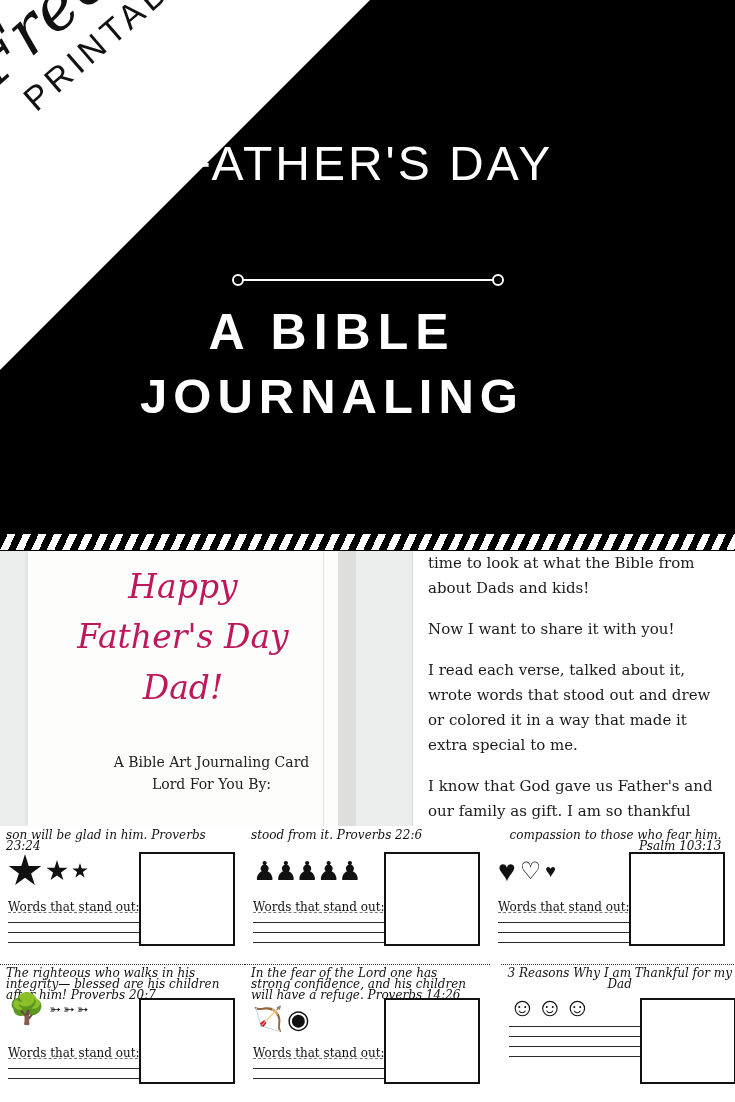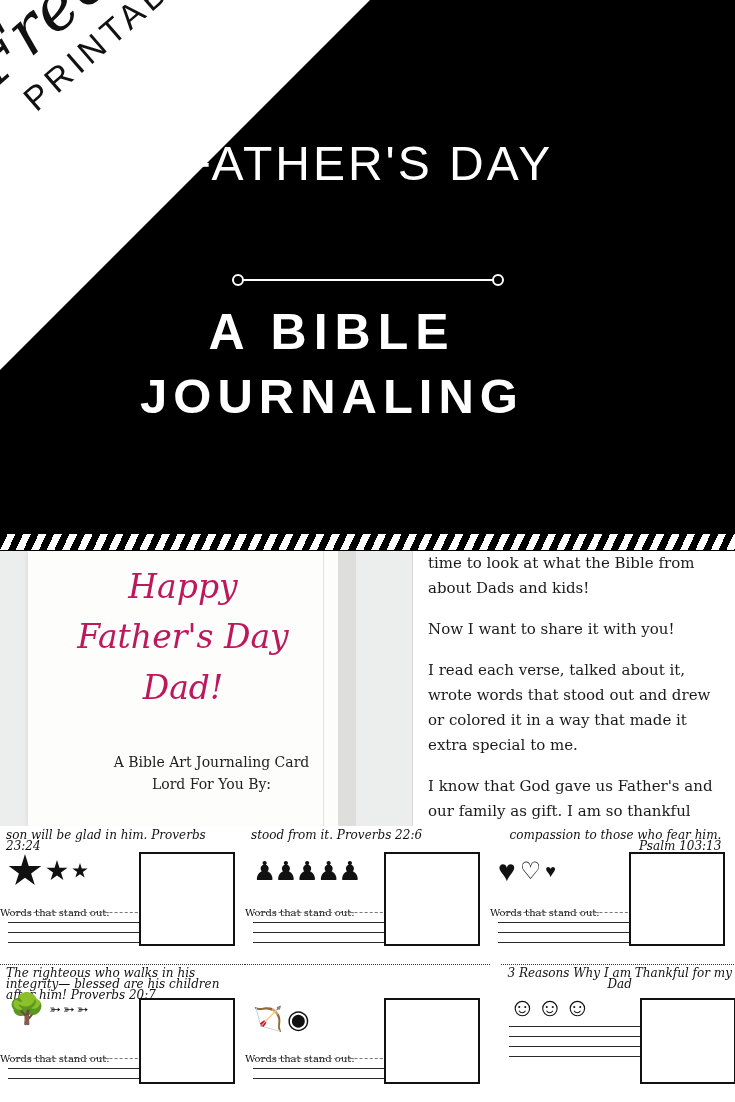--- a/index.html
+++ b/index.html
@@ -276,26 +276,25 @@
     height: 46px;
     display: flex;
     align-items: center;
     gap: 4px;
     color: #111;
     font-size: 26px;
     line-height: 1;
   }
   .sheet .wsl {
     position: absolute;
-    left: 0;
+    left: 8px;
     top: 74px;
     font-family: "DejaVu Serif", serif;
-    font-size: 10px;
+    font-size: 12px;
     color: #111;
-    margin-top: 7px;
   }
   .sheet .rules {
     position: absolute;
     left: 8px;
     top: 86px;
     width: 140px;
   }
   .sheet .rules i {
     display: block;
     height: 1px;
@@ -469,20 +468,21 @@
       <div class="rules" style="top:94px;">
         <i class="dash"></i>
           <i></i>
           <i></i>
       </div>
       <div class="box" style="top:34px; height:82px;"></div>
     </div>
 
     <div class="sheet" style="left:245px; top:138px; width:245px; height:138px;">
       <div class="dotline"></div>
+      <div class="verse">In the fear of the Lord one has strong confidence, and his children will have a refuge. Proverbs 14:26</div>
       <div class="art" style="top:32px;">
         <span class="bow">🏹</span>
           <span class="target">◉</span>
       </div>
       <div class="wsl" style="top:82px;">Words that stand out:</div>
       <div class="rules" style="top:94px;">
         <i class="dash"></i>
           <i></i>
           <i></i>
       </div>

